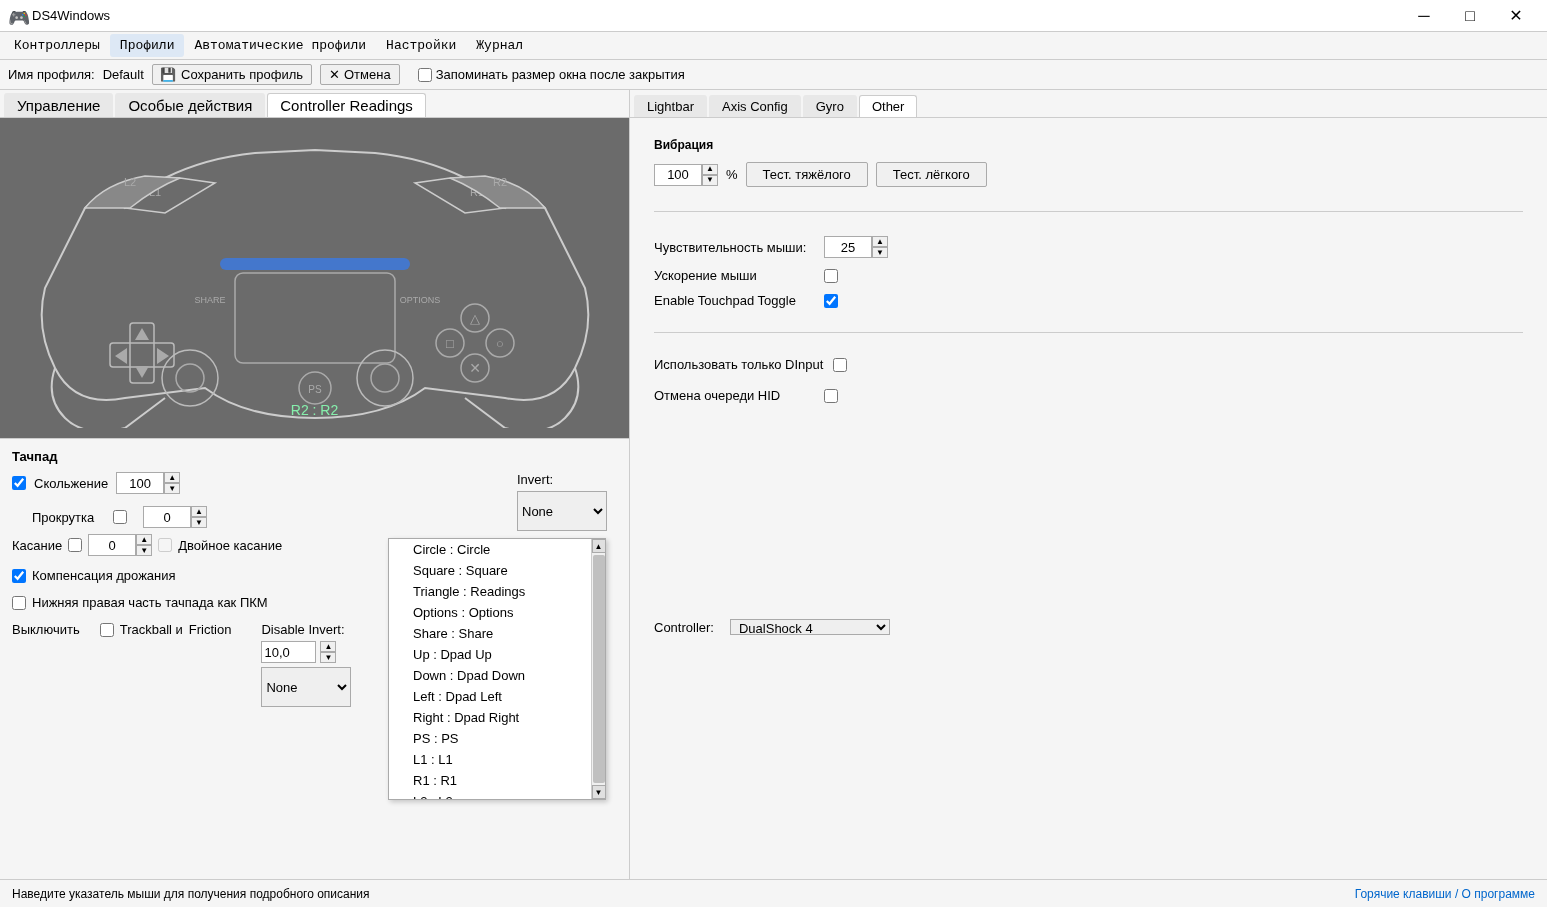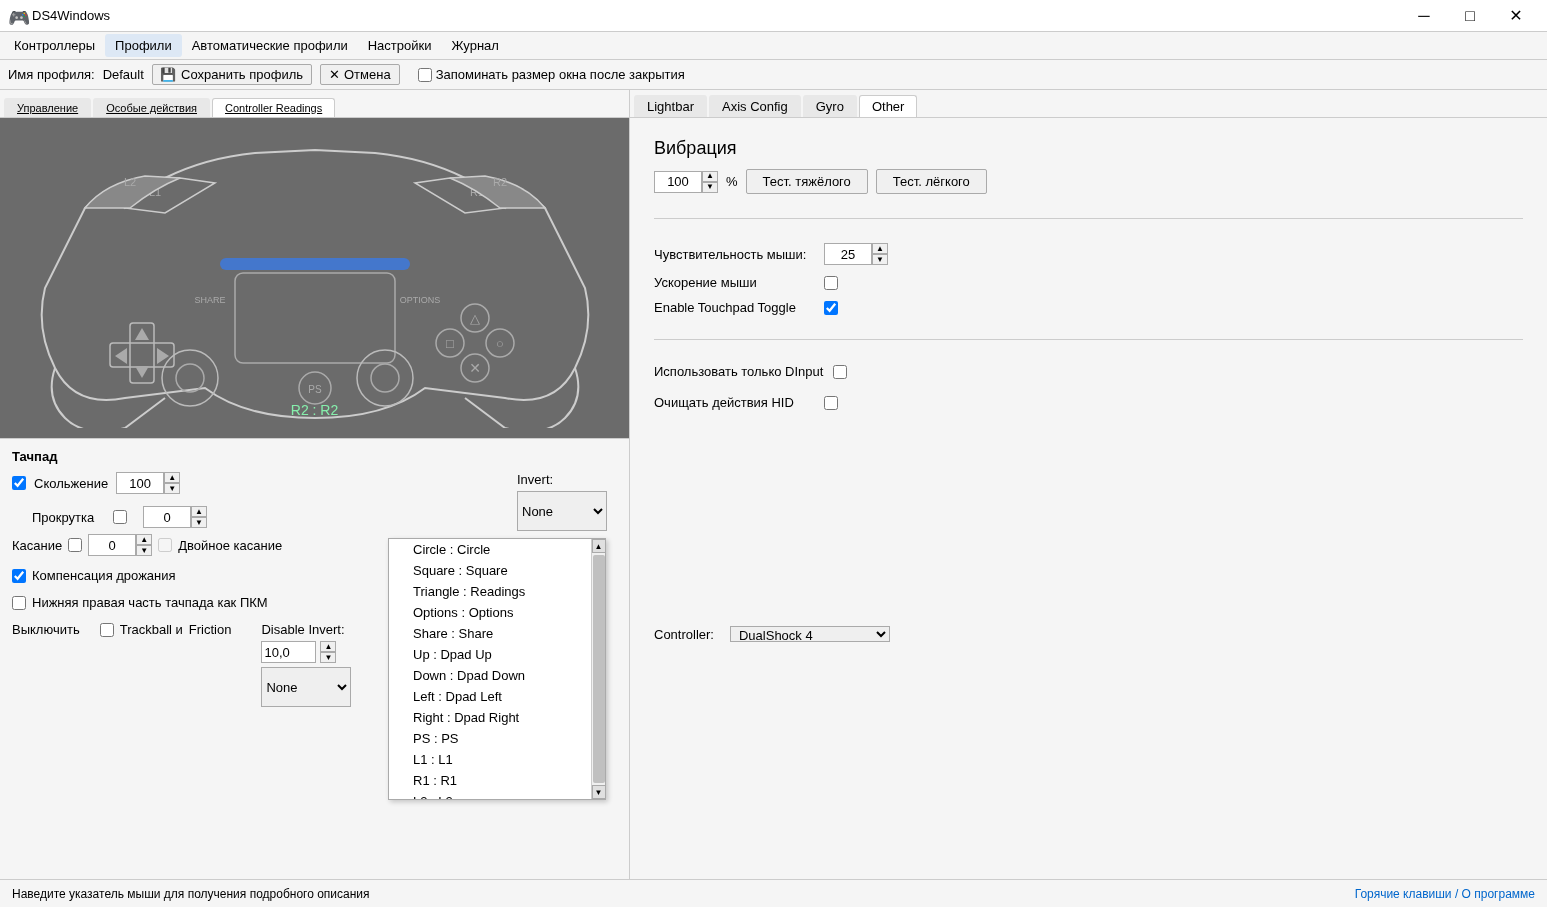--- a/index.html
+++ b/index.html
@@ -61,20 +61,21 @@
       align-items: center;
       height: 28px;
       padding: 0 4px;
       flex-shrink: 0;
     }
     .menu-item {
       padding: 4px 10px;
       cursor: pointer;
       font-size: 13px;
       border-radius: 3px;
+      font-family: Liberation Mono, monospace;
     }
     .menu-item.active { background: #dde8f5; }
 
     
     .profile-bar {
       background: #f5f5f5;
       border-bottom: 1px solid #ccc;
       display: flex;
       align-items: center;
       height: 30px;
@@ -126,27 +127,26 @@
       display: flex;
       align-items: flex-end;
       height: 28px;
       padding: 0 4px;
       border-bottom: 1px solid #ccc;
       background: #f5f5f5;
     }
     .sub-tab {
       padding: 3px 12px;
       cursor: pointer;
-      font-size: 11px;
+      font-size: 15px;
       border: 1px solid transparent;
       border-bottom: none;
       border-radius: 3px 3px 0 0;
       background: #e8e8e8;
       margin-right: 2px;
-      text-decoration: underline;
     }
     .sub-tab.active {
       background: #ffffff;
       border-color: #ccc;
       border-bottom-color: #fff;
     }
 
     
     .controller-area {
       width: 100%;
@@ -340,22 +340,22 @@
       flex-direction: column;
       gap: 16px;
     }
 
     .vibration-section {
       display: flex;
       flex-direction: column;
       gap: 10px;
     }
     .vibration-title {
-      font-size: 18px;
-      font-weight: 400;
+      font-size: 12px;
+      font-weight: 700;
     }
     .vibration-row {
       display: flex;
       align-items: center;
       gap: 8px;
     }
     .vibration-input {
       width: 50px;
       height: 22px;
       border: 1px solid #aaa;
@@ -748,21 +748,21 @@
       </div>
 
       <div class="separator"></div>
 
       <div class="form-row">
         <span class="form-label">Использовать только DInput</span>
         <input type="checkbox" style="">
       </div>
 
       <div class="form-row">
-        <span class="form-label">Очищать действия HID</span>
+        <span class="form-label">Отмена очереди HID</span>
         <input type="checkbox" style="">
       </div>
 
       <div class="controller-row">
         <span class="controller-label">Controller:</span>
         <select class="controller-select">
           <option>DualShock 4</option>
           <option>DualShock 3</option>
           <option>Generic</option>
         </select>

